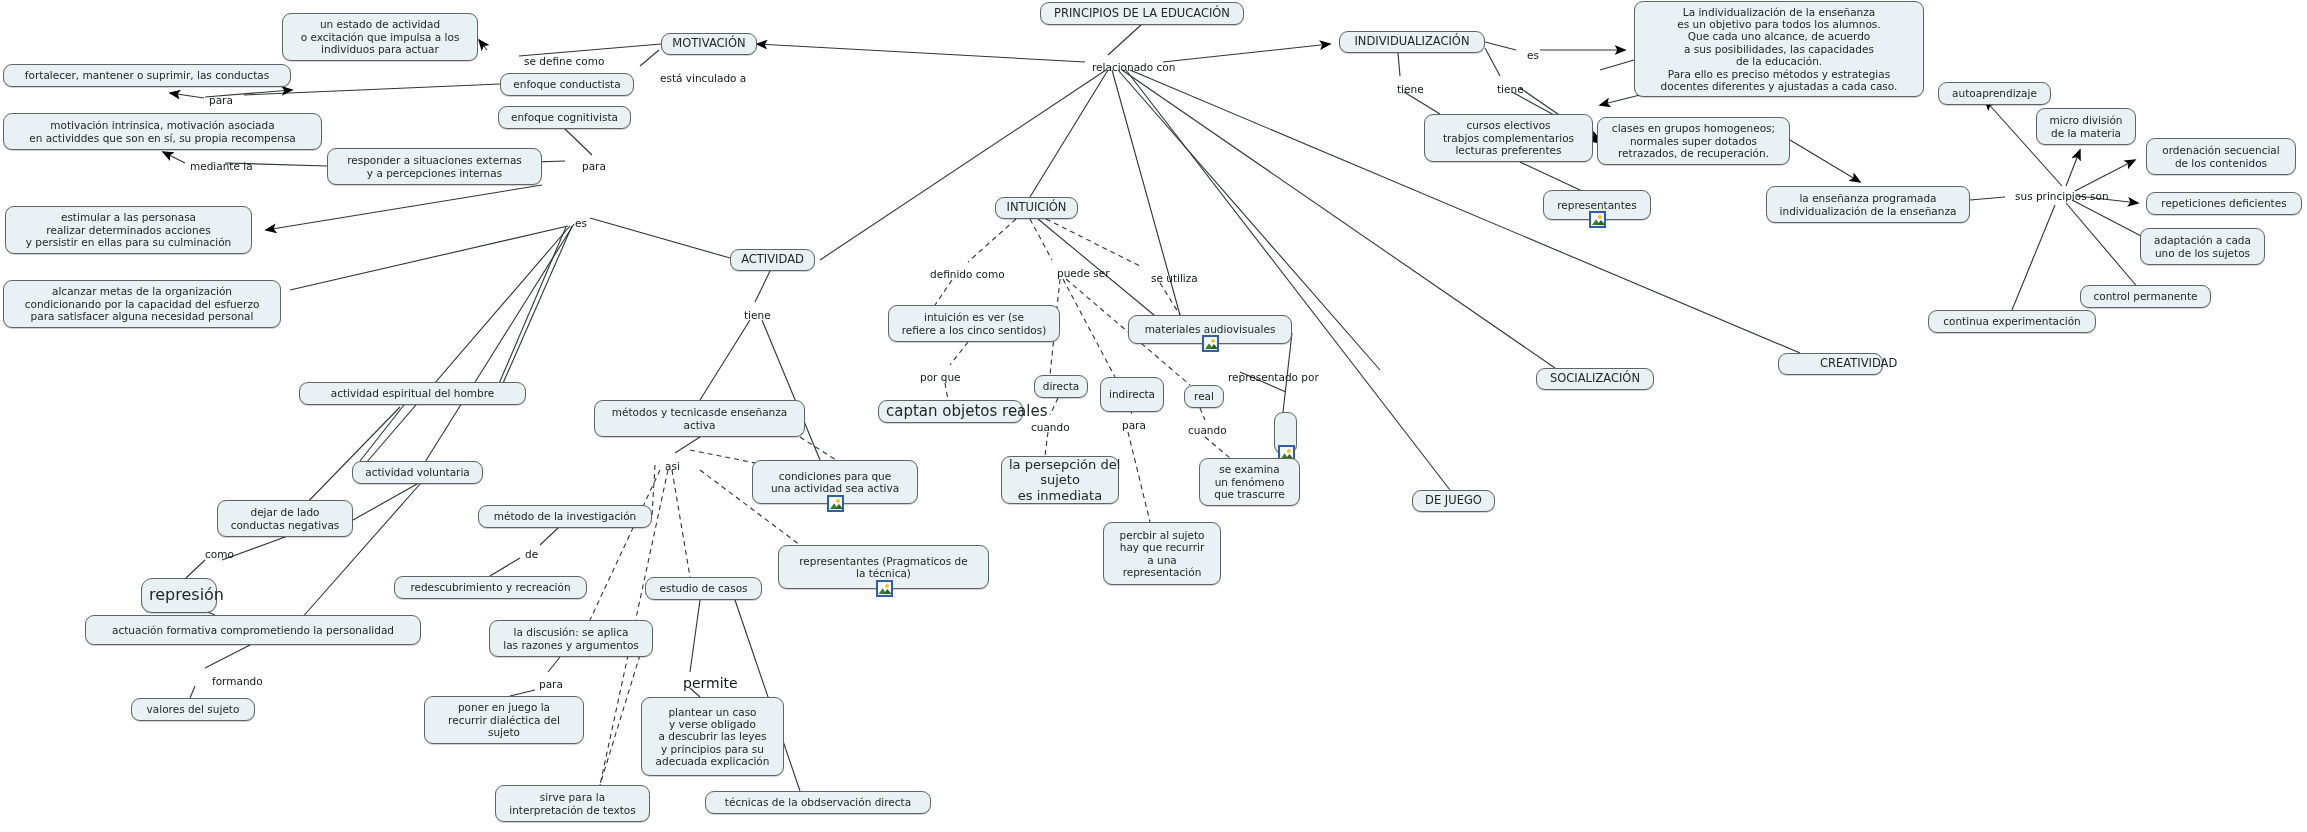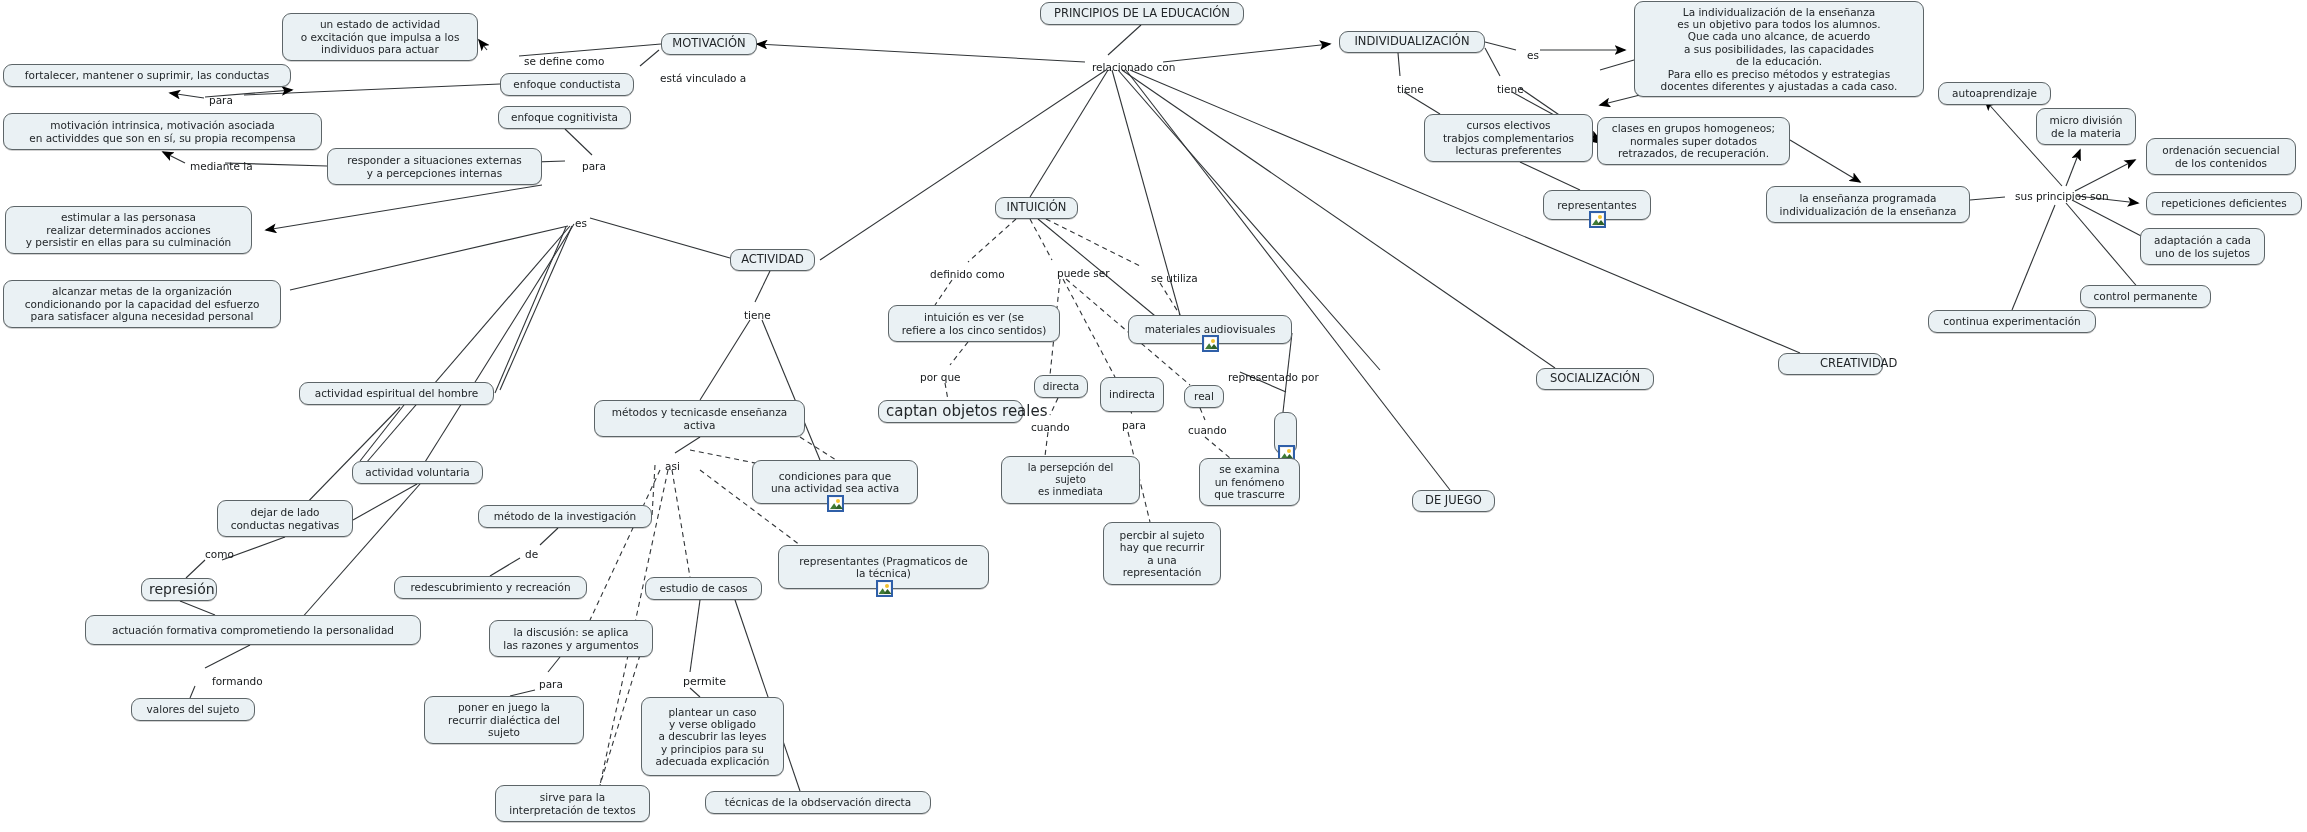--- a/index.html
+++ b/index.html
@@ -195,25 +195,25 @@
 en actividdes que son en sí, su propia recompensa</span></div>
       <div class="node" style="left: 327px; top: 148px; width: 215px; height: 37px; font-size: 10.5px;"><span>responder a situaciones externas
 y a percepciones internas</span></div>
       <div class="node" style="left: 5px; top: 206px; width: 247px; height: 48px; font-size: 10.5px;"><span>estimular a las personasa
 realizar determinados acciones
 y persistir en ellas para su culminación</span></div>
       <div class="node" style="left: 3px; top: 280px; width: 278px; height: 48px; font-size: 10.5px;"><span>alcanzar metas de la organización
 condicionando por la capacidad del esfuerzo
 para satisfacer alguna necesidad personal</span></div>
       <div class="node" style="left: 730px; top: 249px; width: 85px; height: 22px; font-size: 11.5px;"><span>ACTIVIDAD</span></div>
-      <div class="node" style="left: 299px; top: 382px; width: 195px; height: 23px; font-size: 10.5px;"><span>actividad espiritual del hombre</span></div>
+      <div class="node" style="left: 299px; top: 382px; width: 227px; height: 23px; font-size: 10.5px;"><span>actividad espiritual del hombre</span></div>
       <div class="node" style="left: 352px; top: 461px; width: 131px; height: 23px; font-size: 10.5px;"><span>actividad voluntaria</span></div>
       <div class="node" style="left: 217px; top: 500px; width: 136px; height: 37px; font-size: 10.5px;"><span>dejar de lado
 conductas negativas</span></div>
-      <div class="node" style="left: 141px; top: 578px; width: 76px; height: 23px; font-size: 14px;"><span>represión</span></div>
+      <div class="node" style="left: 141px; top: 578px; width: 76px; height: 35px; font-size: 16px; border-radius: 11px;"><span>represión</span></div>
       <div class="node" style="left: 85px; top: 615px; width: 336px; height: 30px; font-size: 10.5px;"><span>actuación formativa comprometiendo la personalidad</span></div>
       <div class="node" style="left: 131px; top: 698px; width: 124px; height: 23px; font-size: 10.5px;"><span>valores del sujeto</span></div>
       <div class="node" style="left: 594px; top: 400px; width: 211px; height: 37px; font-size: 10.5px;"><span>métodos y tecnicasde enseñanza
 activa</span></div>
       <div class="node" style="left: 478px; top: 505px; width: 174px; height: 23px; font-size: 10.5px;"><span>método de la investigación</span></div>
       <div class="node" style="left: 394px; top: 576px; width: 193px; height: 23px; font-size: 10.5px;"><span>redescubrimiento y recreación</span></div>
       <div class="node" style="left: 645px; top: 577px; width: 117px; height: 23px; font-size: 10.5px;"><span>estudio de casos</span></div>
       <div class="node" style="left: 489px; top: 620px; width: 164px; height: 37px; font-size: 10.5px;"><span>la discusión: se aplica
 las razones y argumentos</span></div>
       <div class="node" style="left: 424px; top: 696px; width: 160px; height: 48px; font-size: 10.5px;"><span>poner en juego la
@@ -257,21 +257,21 @@
         <div class="hill2"></div>
         <div class="sun"></div>
       </div>
       <div class="node" style="left: 1274px; top: 412px; width: 23px; height: 42px; font-size: 10.5px;"><span></span></div>
       <div class="imgicon" style="left: 1277.5px; top: 445px;">
         <div class="sky"></div>
         <div class="hill"></div>
         <div class="hill2"></div>
         <div class="sun"></div>
       </div>
-      <div class="node" style="left: 1001px; top: 456px; width: 139px; height: 48px; font-size: 10px;"><span>la persepción del
+      <div class="node" style="left: 1001px; top: 456px; width: 118px; height: 48px; font-size: 13px;"><span>la persepción del
 sujeto
 es inmediata</span></div>
       <div class="node" style="left: 1103px; top: 522px; width: 118px; height: 63px; font-size: 10.5px;"><span>percbir al sujeto
 hay que recurrir
 a una
 representación</span></div>
       <div class="node" style="left: 1199px; top: 458px; width: 101px; height: 48px; font-size: 10.5px;"><span>se examina
 un fenómeno
 que trascurre</span></div>
       <div class="node" style="left: 1536px; top: 368px; width: 118px; height: 22px; font-size: 11.5px;"><span>SOCIALIZACIÓN</span></div>
@@ -318,21 +318,21 @@
       <div class="lbl" style="left: 209px; top: 95px; font-size: 10.5px;">para</div>
       <div class="lbl" style="left: 190px; top: 161px; font-size: 10.5px;">mediante la</div>
       <div class="lbl" style="left: 582px; top: 161px; font-size: 10.5px;">para</div>
       <div class="lbl" style="left: 575px; top: 218px; font-size: 10.5px;">es</div>
       <div class="lbl" style="left: 744px; top: 310px; font-size: 10.5px;">tiene</div>
       <div class="lbl" style="left: 205px; top: 549px; font-size: 10.5px;">como</div>
       <div class="lbl" style="left: 188px; top: 676px; font-size: 10.5px; margin-left: 24px;">formando</div>
       <div class="lbl" style="left: 665px; top: 461px; font-size: 10.5px;">asi</div>
       <div class="lbl" style="left: 525px; top: 549px; font-size: 10.5px;">de</div>
       <div class="lbl" style="left: 539px; top: 679px; font-size: 10.5px;">para</div>
-      <div class="lbl" style="left: 683px; top: 676px; font-size: 11px;">permite</div>
+      <div class="lbl" style="left: 683px; top: 676px; font-size: 14px;">permite</div>
       <div class="lbl" style="left: 930px; top: 269px; font-size: 10.5px;">definido como</div>
       <div class="lbl" style="left: 1057px; top: 268px; font-size: 10.5px;">puede ser</div>
       <div class="lbl" style="left: 1151px; top: 273px; font-size: 10.5px;">se utiliza</div>
       <div class="lbl" style="left: 920px; top: 372px; font-size: 10.5px;">por que</div>
       <div class="lbl" style="left: 1031px; top: 422px; font-size: 10.5px;">cuando</div>
       <div class="lbl" style="left: 1122px; top: 420px; font-size: 10.5px;">para</div>
       <div class="lbl" style="left: 1188px; top: 425px; font-size: 10.5px;">cuando</div>
       <div class="lbl" style="left: 1228px; top: 372px; font-size: 10.5px;">representado por</div>
       <div class="lbl" style="left: 1527px; top: 50px; font-size: 10.5px;">es</div>
       <div class="lbl" style="left: 1397px; top: 84px; font-size: 10.5px;">tiene</div>

